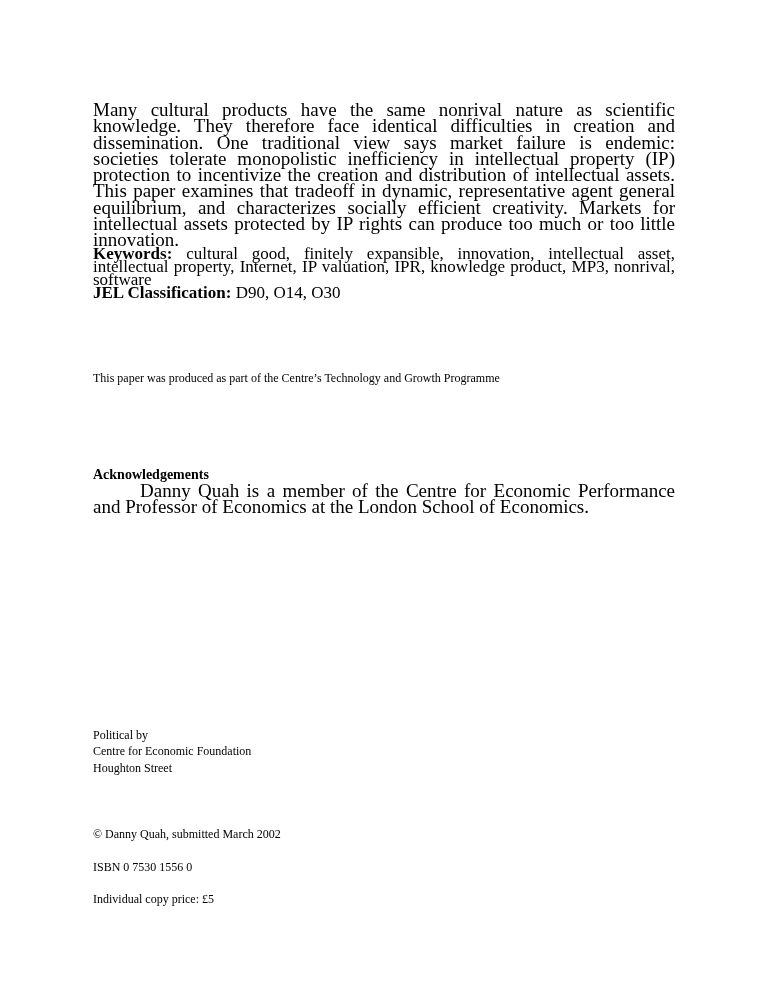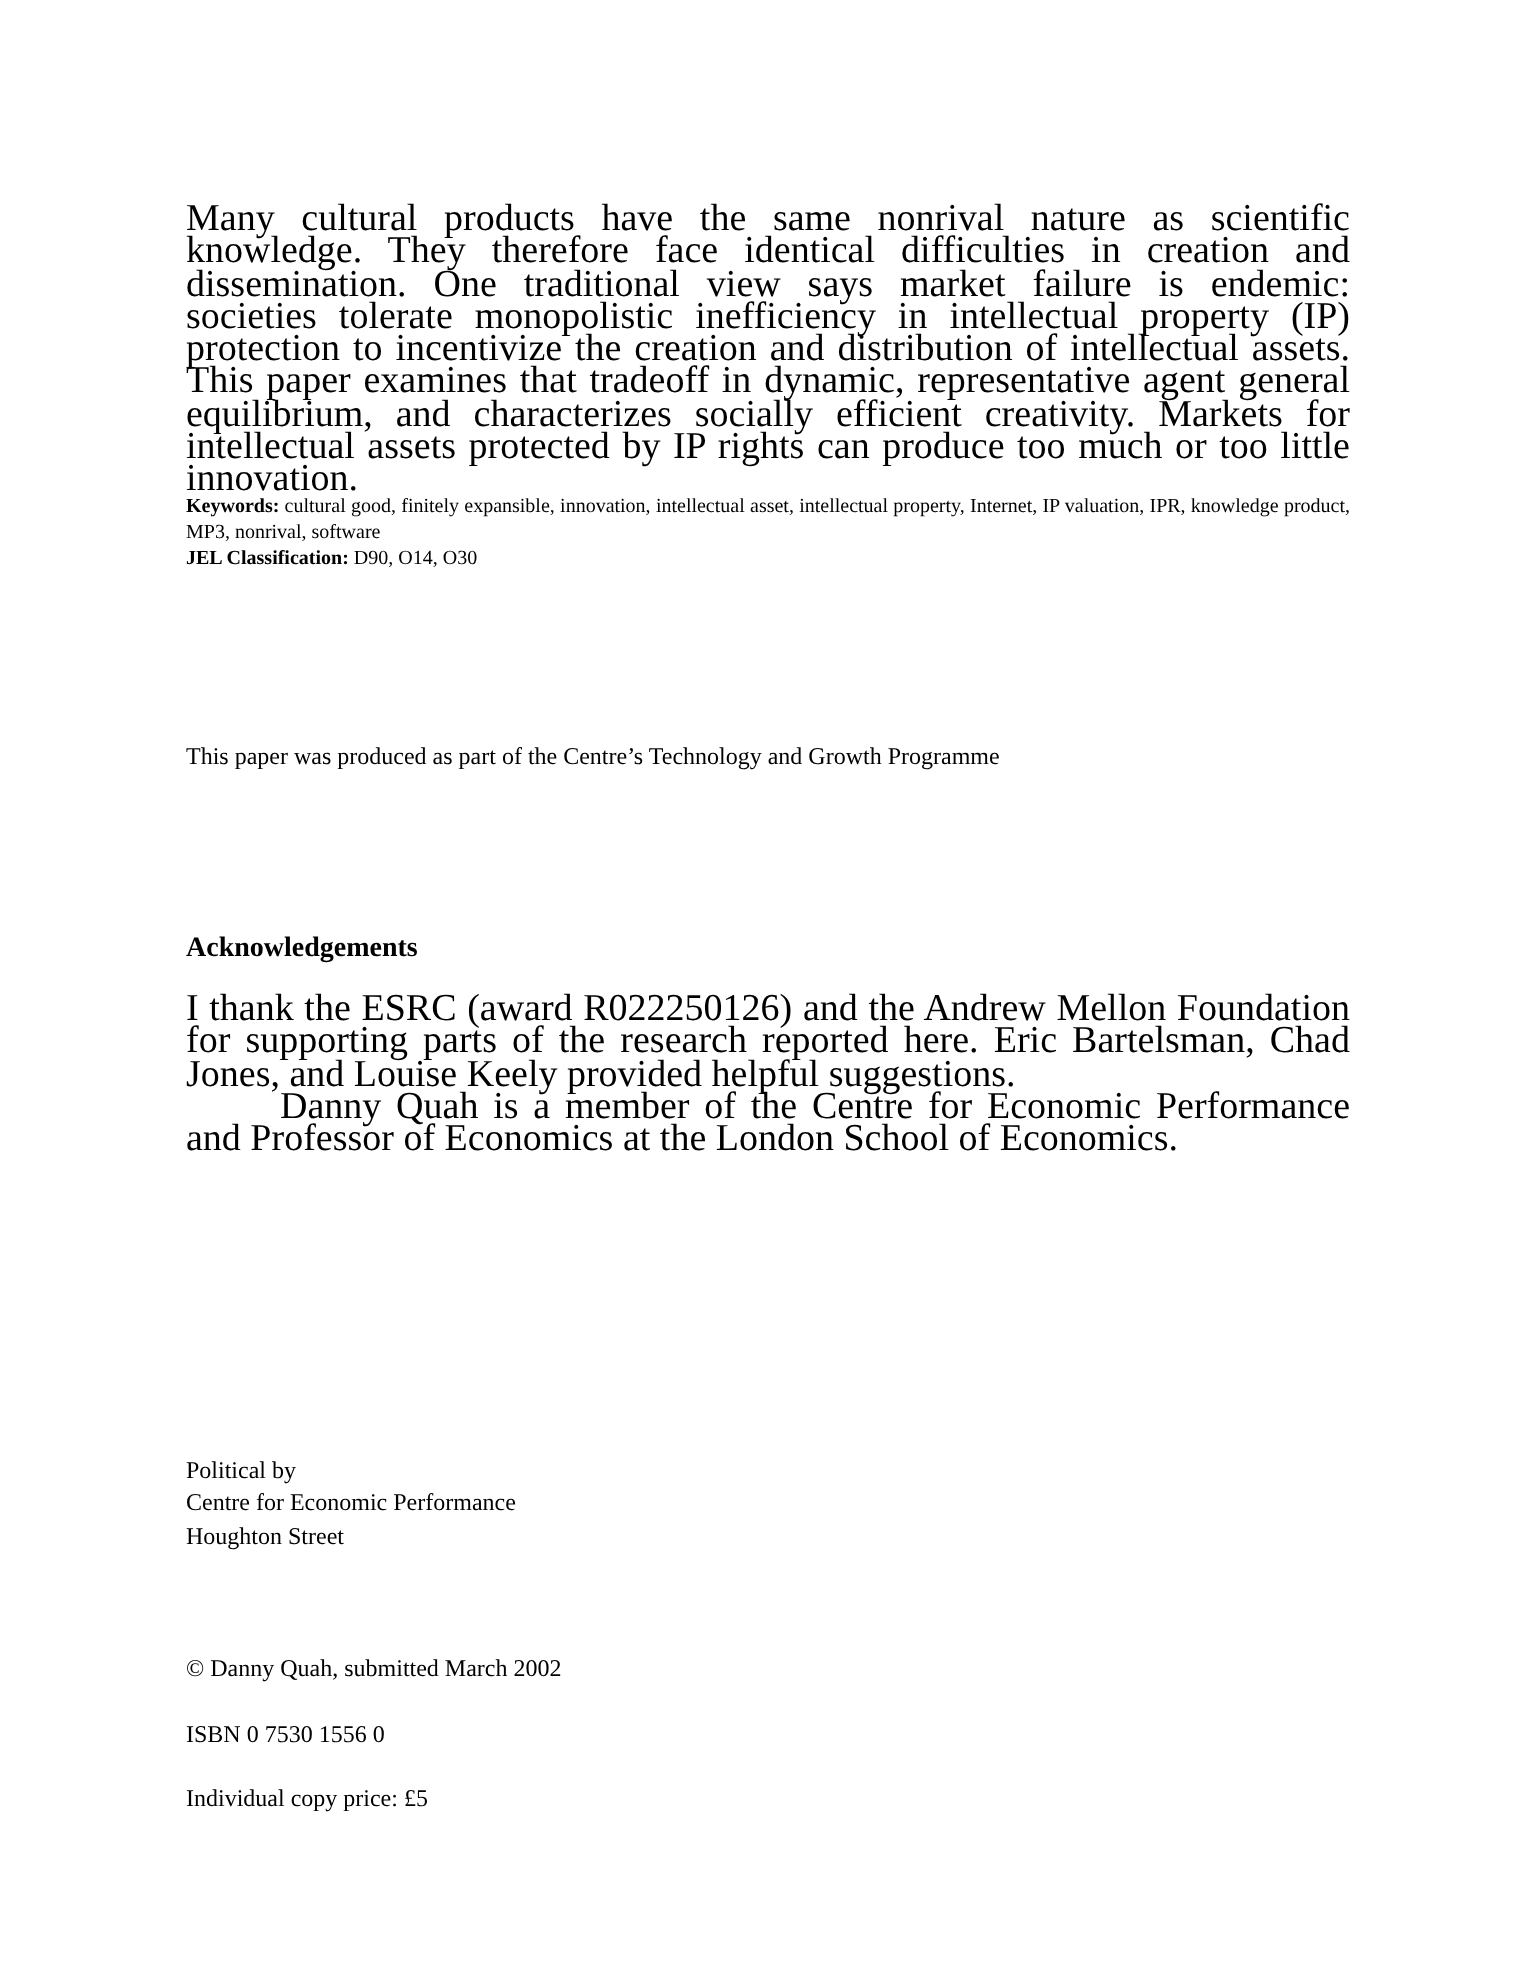--- a/index.html
+++ b/index.html
@@ -26,21 +26,21 @@
       line-height: 16px;
       margin: 0;
     }
     .para {
       font-size: 19px;
       line-height: 16.3px;
       text-align: justify;
       margin: 0;
     }
     .small {
-      font-size: 10px;
+      font-size: 17px;
       line-height: 13px;
       margin: 0;
       text-align: justify;
     }
     .small b { font-weight: bold; }
     .line {
       font-size: 12px;
       line-height: 16.3px;
       margin: 0;
       white-space: nowrap;
@@ -58,27 +58,26 @@
   <p class="small"><b>Keywords:</b><span> cultural good, finitely expansible, innovation, intellectual asset, intellectual property, Internet, IP valuation, IPR, knowledge product, MP3, nonrival, software</span></p>
   <p class="small"><b>JEL Classification:</b><span> D90, O14, O30</span></p>
 </div>
 
 <div class="page" style="top:370px;">
   <p class="line">This paper was produced as part of the Centre’s Technology and Growth Programme</p>
 </div>
 
 <div class="page" style="top:467px;">
   <p class="heading">Acknowledgements</p>
-  <p class="para" style="margin-top:14px;">I thank the ESRC (award R022250126) and the Andrew Mellon Foundation for supporting parts of the research reported here.  Eric Bartelsman, Chad Jones, and Louise Keely provided helpful suggestions.</p>
   <p class="para indent">Danny Quah is a member of the Centre for Economic Performance and Professor of Economics at the London School of Economics.</p>
 </div>
 
 <div class="page" style="top:727px;">
   <p class="line">Political by</p>
-  <p class="line">Centre for Economic Performance</p>
+  <p class="line">Centre for Economic Foundation</p>
   <p class="line">Houghton Street</p>
 </div>
 
 <div class="page" style="top:826px;">
   <p class="line">© Danny Quah, submitted March 2002</p>
 </div>
 
 <div class="page" style="top:859px;">
   <p class="line">ISBN 0 7530 1556 0</p>
 </div>

